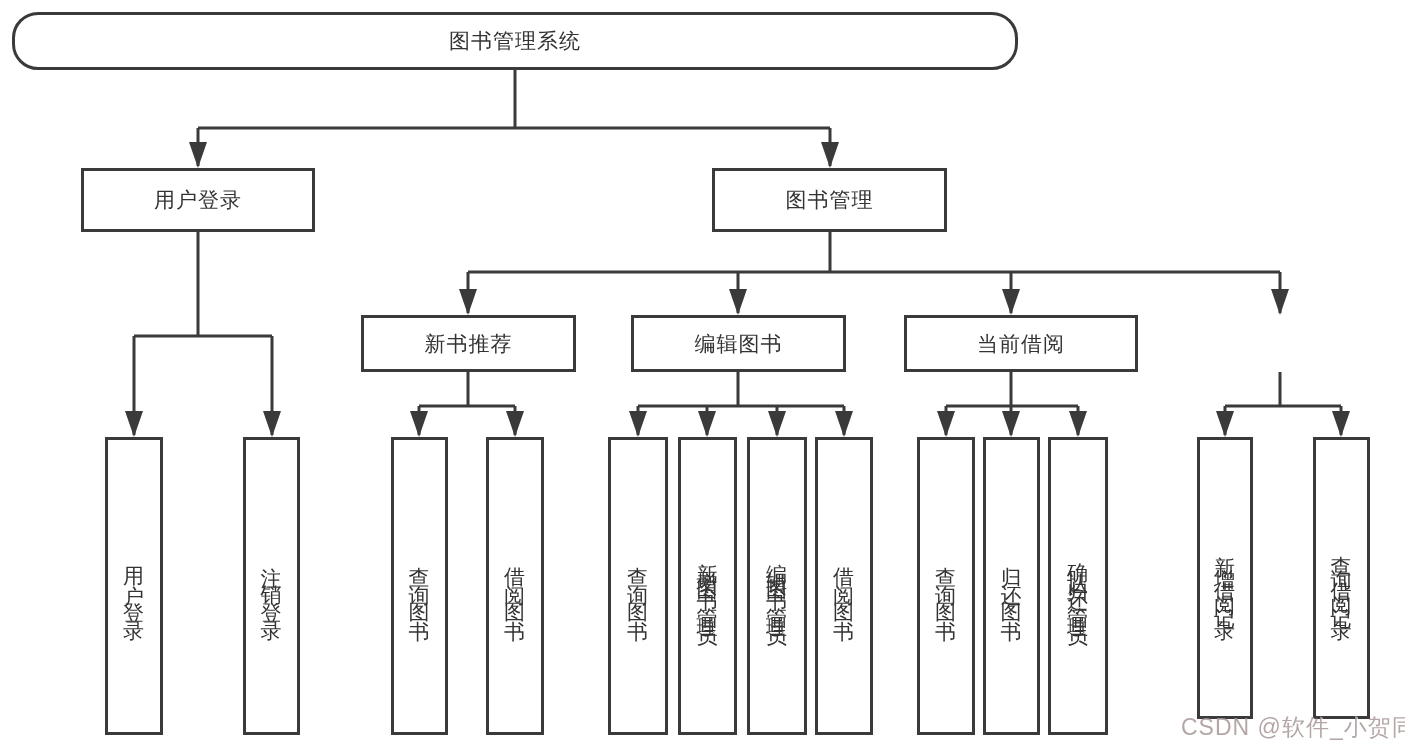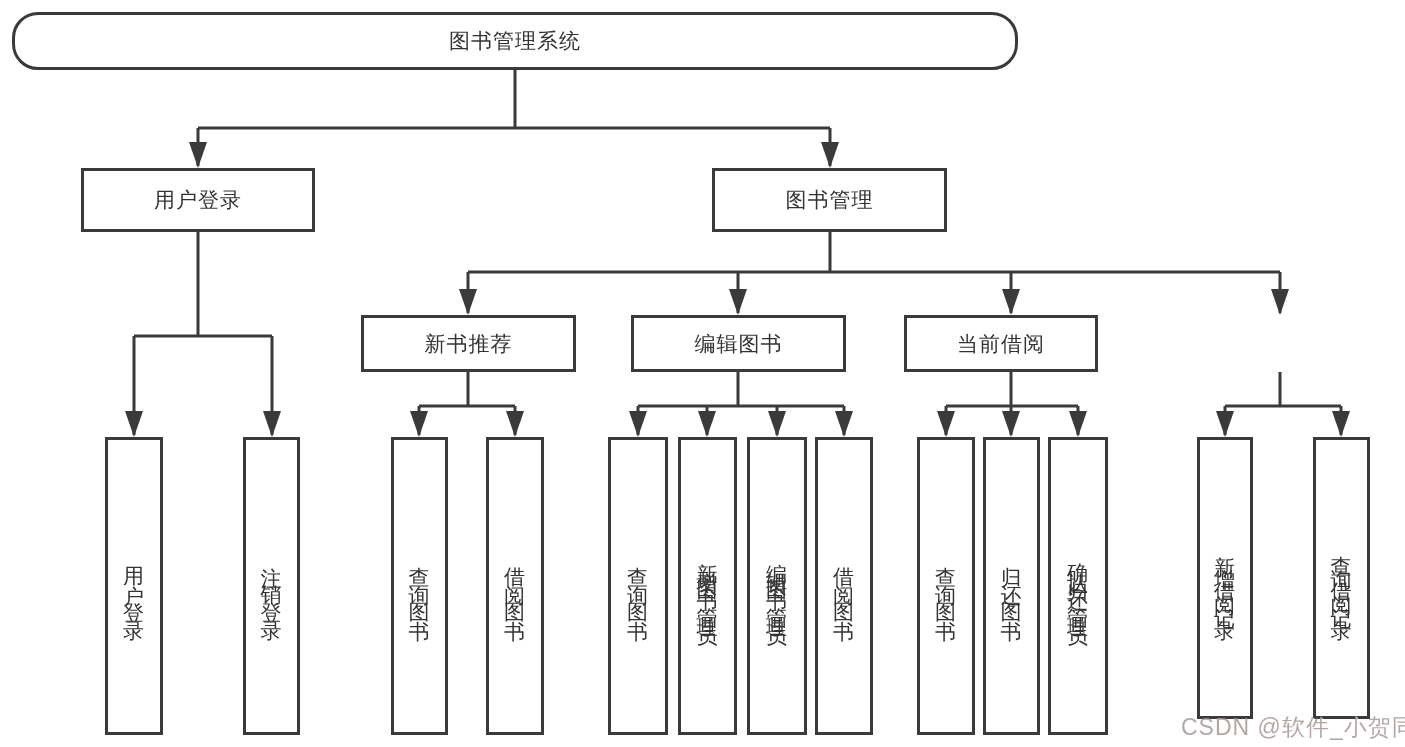--- a/index.html
+++ b/index.html
@@ -98,21 +98,21 @@
     </g>
   </svg>
 
   <div class="node hbox" style="left:12px; top:12px; width:1006px; height:58px;border-radius:26px;">图书管理系统</div>
 
   <div class="node hbox" style="left:81px; top:168px; width:234px; height:64px;">用户登录</div>
   <div class="node hbox" style="left:712px; top:168px; width:235px; height:64px;">图书管理</div>
 
   <div class="node hbox" style="left:361px; top:315px; width:215px; height:57px;">新书推荐</div>
   <div class="node hbox" style="left:631px; top:315px; width:215px; height:57px;">编辑图书</div>
-  <div class="node hbox" style="left:904px; top:315px; width:194px; height:57px;">当前借阅</div>
+  <div class="node hbox" style="left:904px; top:315px; width:234px; height:57px;">当前借阅</div>
 
   <div class="node vbox vtext-s" style="left:105px; top:437px; width:58px; height:298px;">用户登录</div>
   <div class="node vbox vtext-s" style="left:243px; top:437px; width:57px; height:298px;">注销登录</div>
 
   <div class="node vbox vtext-s" style="left:391px; top:437px; width:57px; height:298px;">查询图书</div>
   <div class="node vbox vtext-s" style="left:486px; top:437px; width:58px; height:298px;">借阅图书</div>
 
   <div class="node vbox vtext-s" style="left:608px; top:437px; width:60px; height:298px;">查询图书</div>
   <div class="node vbox vtext-l" style="left:678px; top:437px; width:59px; height:298px;">新增图书（管理员）</div>
   <div class="node vbox vtext-l" style="left:747px; top:437px; width:60px; height:298px;">编辑图书（管理员）</div>

